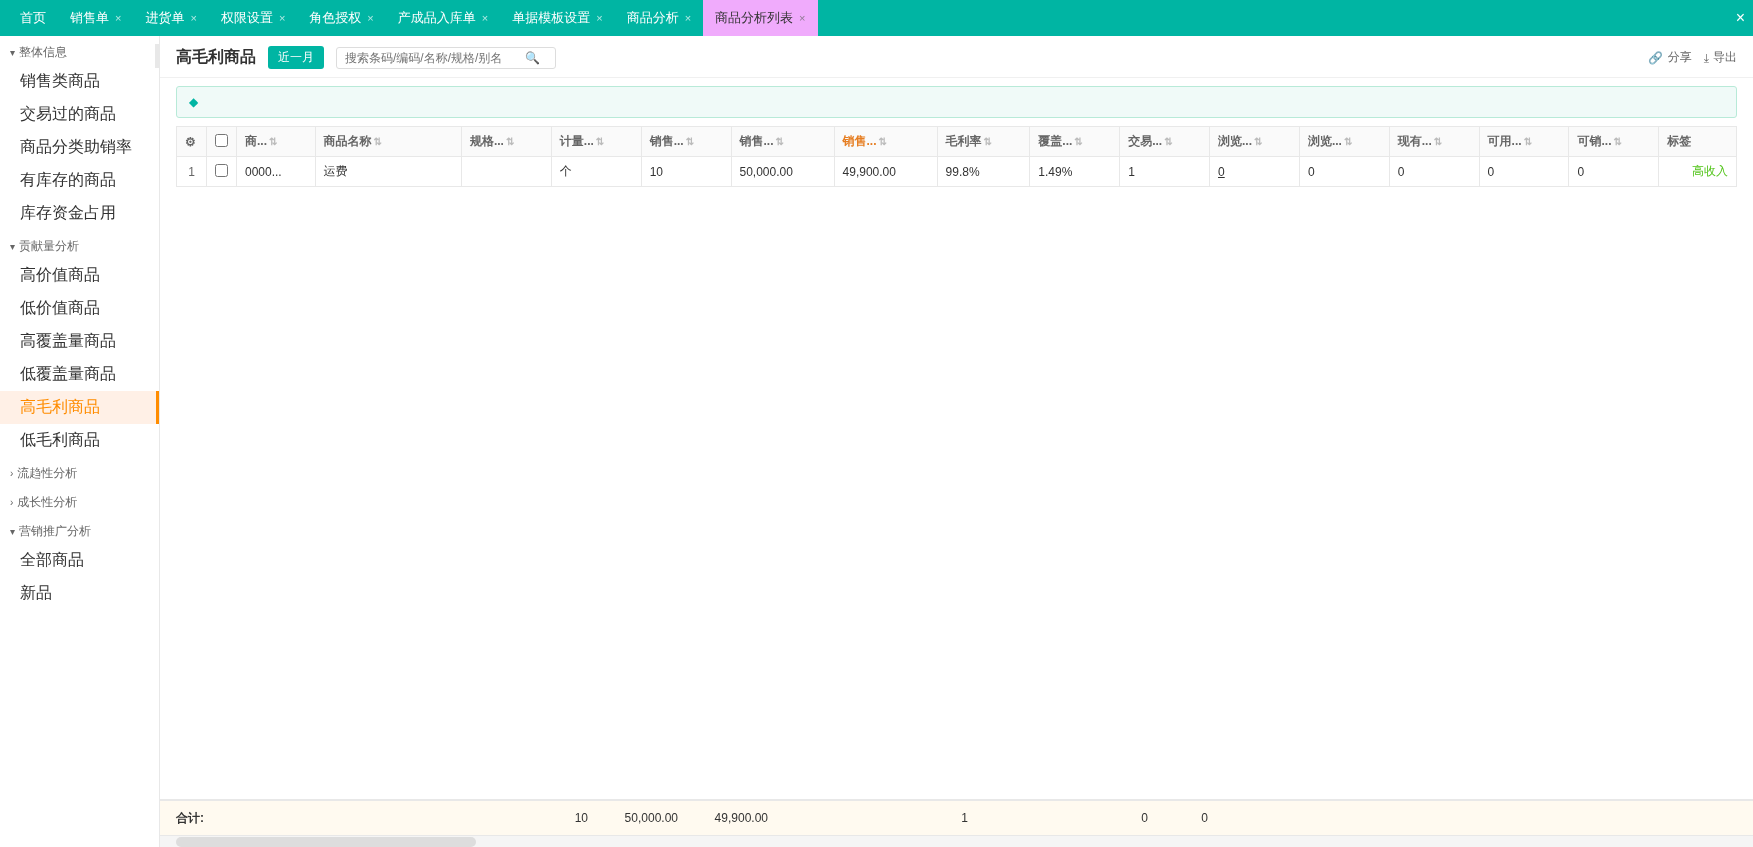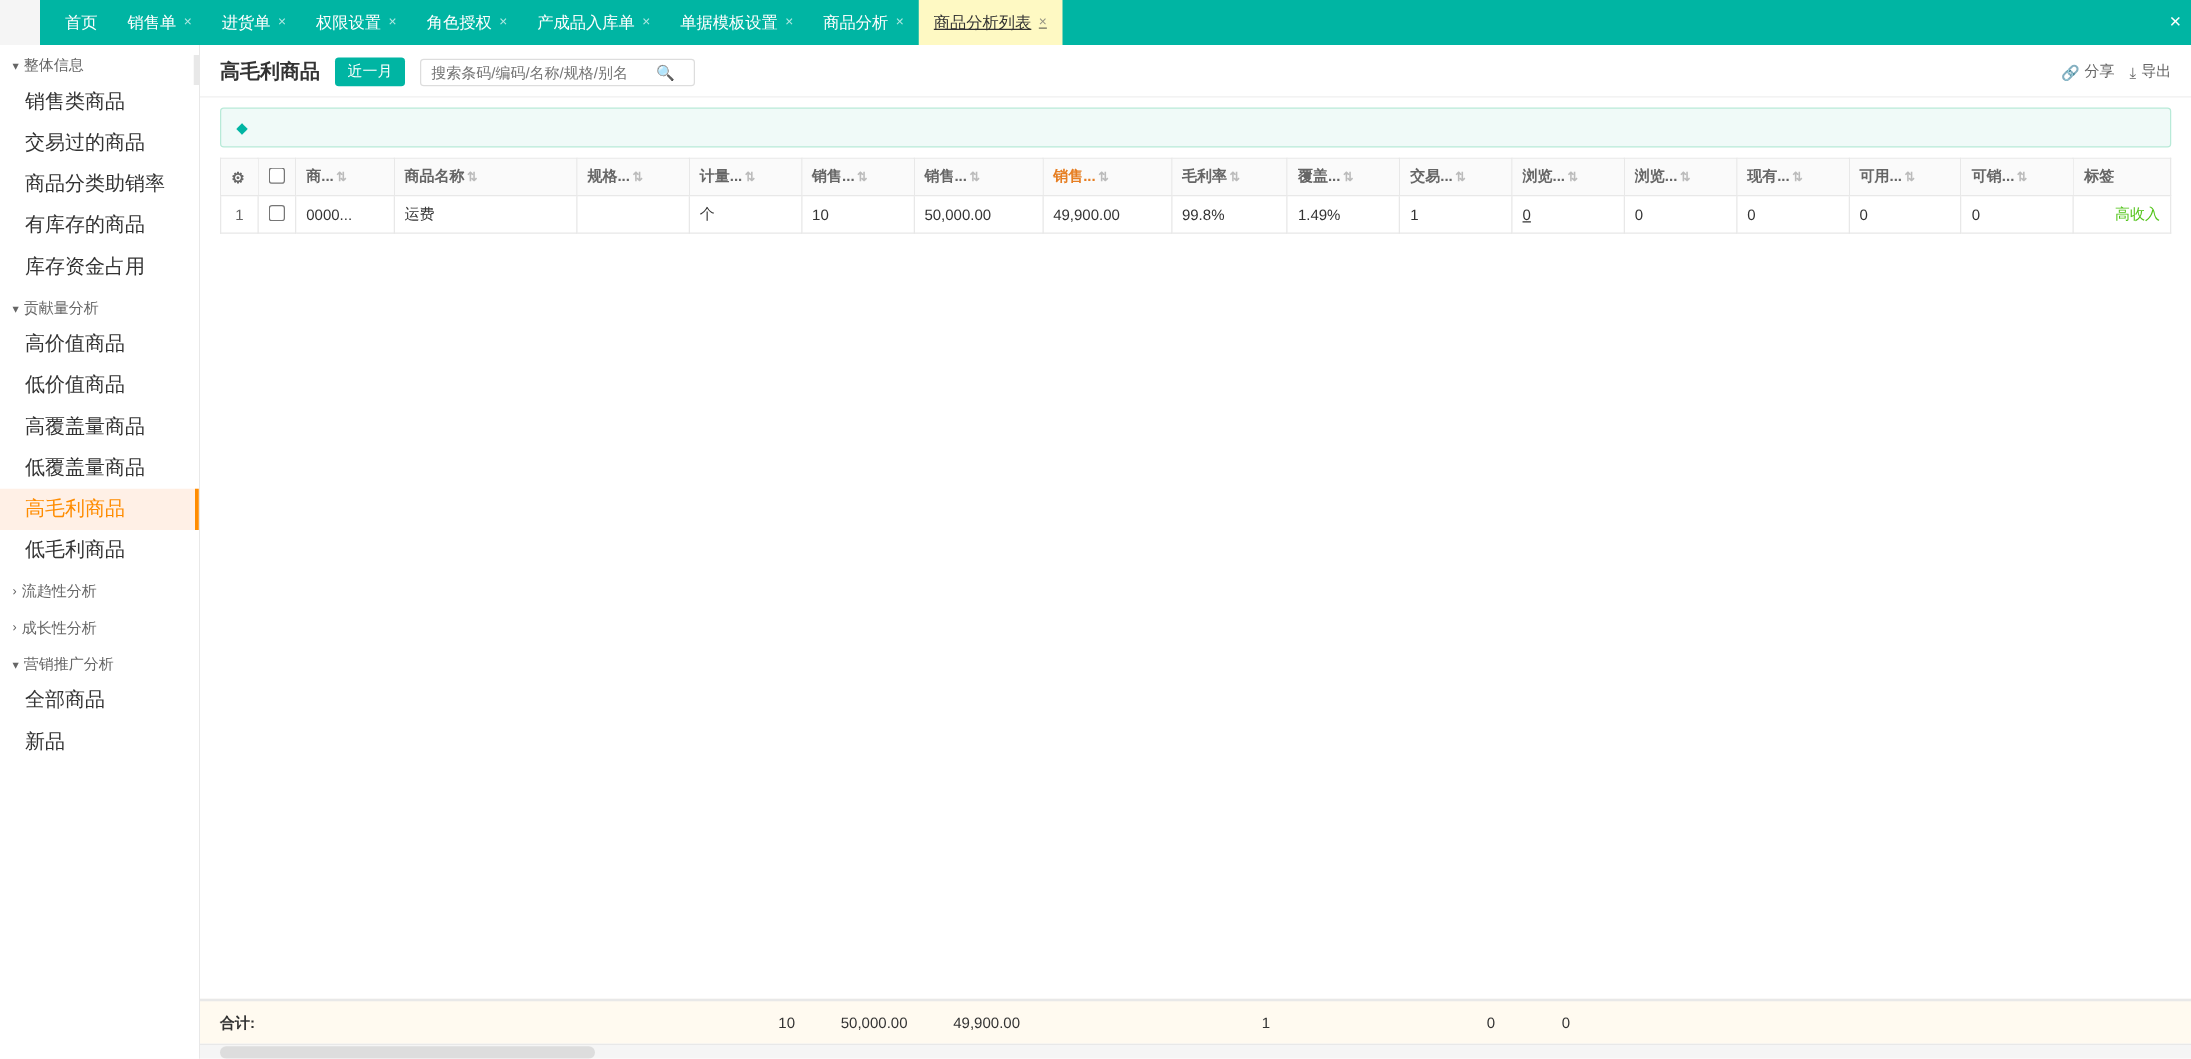--- a/index.html
+++ b/index.html
@@ -7,36 +7,34 @@
 
     
     .top-nav {
       background: #00b5a3;
       height: 36px;
       display: flex;
       align-items: center;
       padding: 0 8px;
       color: white;
       position: relative;
-      margin-left: 32px;
     }
     .top-nav .nav-item {
       padding: 0 12px;
       height: 36px;
       display: flex;
       align-items: center;
       cursor: pointer;
       white-space: nowrap;
       font-size: 13px;
       position: relative;
     }
     .top-nav .nav-item.active {
-      background: #fef9c3;
+      background: #f0abfc;
       color: #333;
-      text-decoration: underline;
     }
     .top-nav .nav-item .close-x {
       margin-left: 6px;
       font-size: 11px;
       opacity: 0.7;
       cursor: pointer;
     }
     .top-nav .nav-item.active .close-x { color: #666; }
     .top-nav .window-close {
       position: absolute;
@@ -217,21 +215,20 @@
     
     .footer-row {
       background: #fffaf0;
       border-top: 2px solid #e8e8e8;
       padding: 8px 16px;
       display: flex;
       align-items: center;
       min-height: 36px;
       font-size: 12px;
       color: #333;
-      gap: 48px;
     }
     .footer-label {
       width: 80px;
       font-weight: bold;
     }
     .footer-cells {
       display: flex;
       gap: 0;
       flex: 1;
     }

